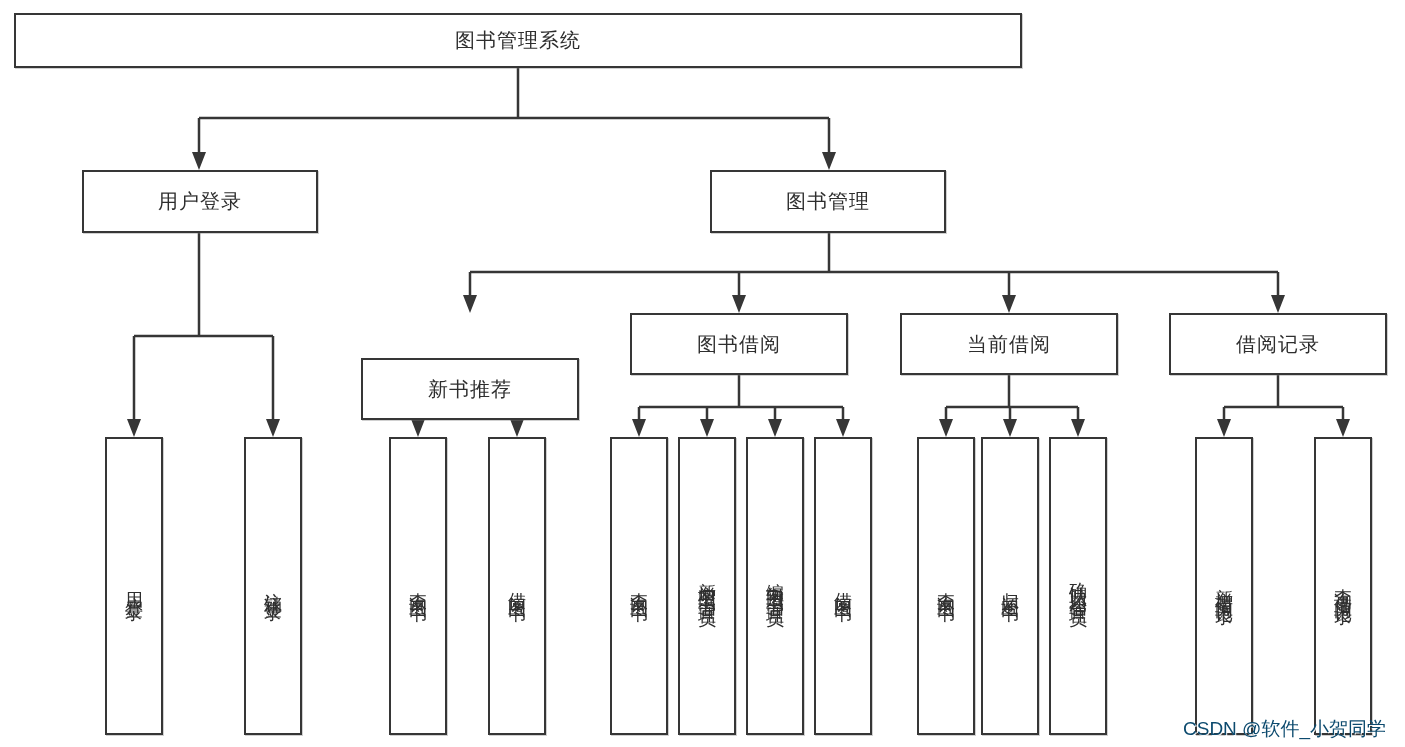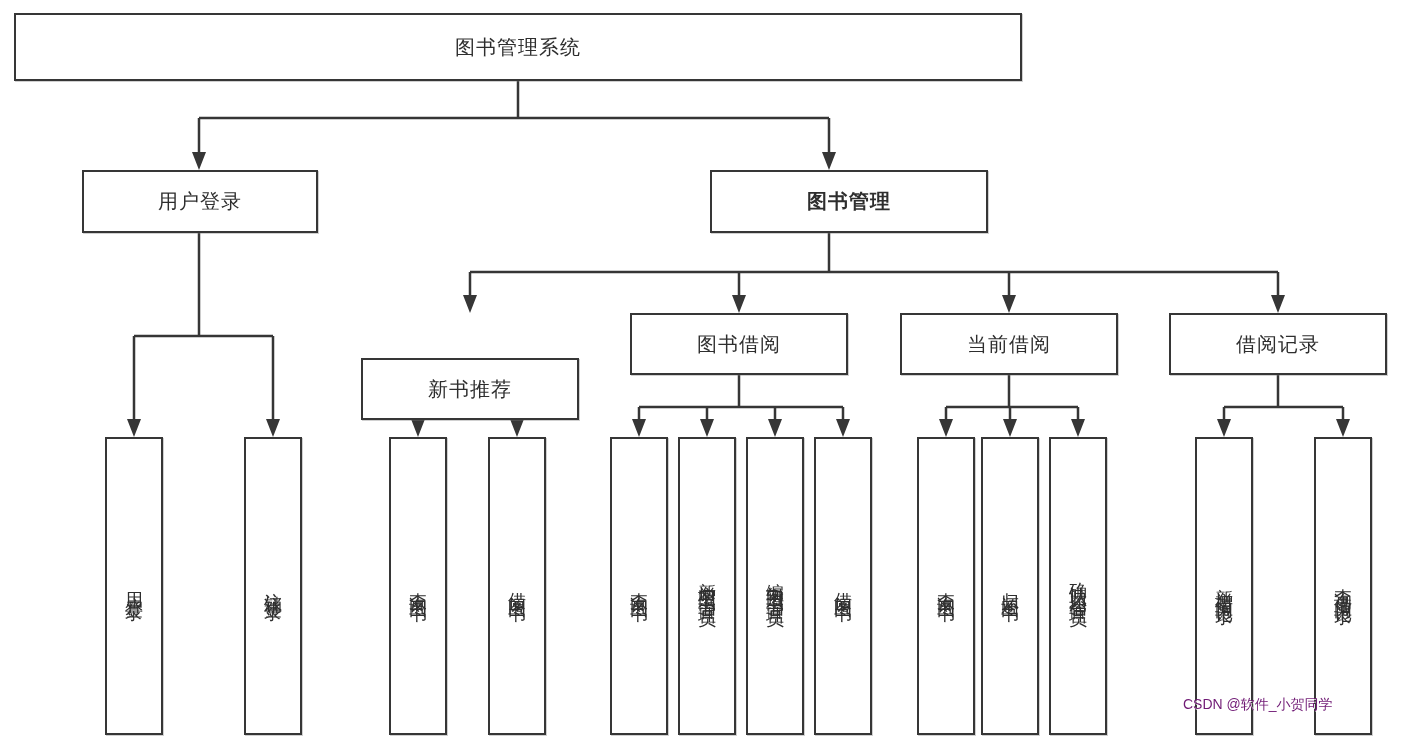--- a/index.html
+++ b/index.html
@@ -22,40 +22,40 @@
     justify-content: center;
     z-index: 2;
     box-shadow: 1px 1px 0 rgba(120,120,120,0.35);
   }
   .hlabel {
     font-size: 20px;
     color: #2e2e2e;
     letter-spacing: 1px;
     white-space: nowrap;
   }
-  .lvl0 { left: 14px;  top: 13px;  width: 1008px; height: 68px; }
+  .lvl0 { left: 14px;  top: 13px;  width: 1008px; height: 55px; }
   .lvl1 { top: 170px; height: 63px; }
   .grp  { top: 313px; width: 218px; height: 62px; }
   .leaf { top: 437px; width: 58px;  height: 298px; }
   .vlabel {
     writing-mode: vertical-rl;
     text-orientation: upright;
     font-size: 18px;
     letter-spacing: 4px;
     line-height: 1;
     color: #2e2e2e;
     white-space: nowrap;
   }
   #watermark {
     position: absolute;
     left: 1183px;
-    top: 696px;
+    top: 716px;
     z-index: 3;
-    font-size: 14px;
-    color: #701a75;
+    font-size: 19px;
+    color: #0c4a6e;
     text-shadow: 1px 1px 0 rgba(255,255,255,0.9);
     white-space: nowrap;
   }
 </style>
 </head>
 <body>
 
 <div id="stage">
 
   <svg id="wires" width="1405" height="747" viewBox="0 0 1405 747">
@@ -75,21 +75,21 @@
     </g>
   </svg>
 
   <div class="node lvl0">
     <span class="hlabel">图书管理系统</span>
   </div>
 
   <div class="node lvl1" style="left:82px; width:236px;">
     <span class="hlabel">用户登录</span>
   </div>
-  <div class="node lvl1" style="left:710px; width:278px;font-weight:bold;">
+  <div class="node lvl1" style="left:710px; width:236px;">
     <span class="hlabel">图书管理</span>
   </div>
 
   <div class="node grp" style="left:361px;margin-top:45px;">
     <span class="hlabel">新书推荐</span>
   </div>
   <div class="node grp" style="left:630px;align-items:center;">
     <span class="hlabel">图书借阅</span>
   </div>
   <div class="node grp" style="left:1169px;">

